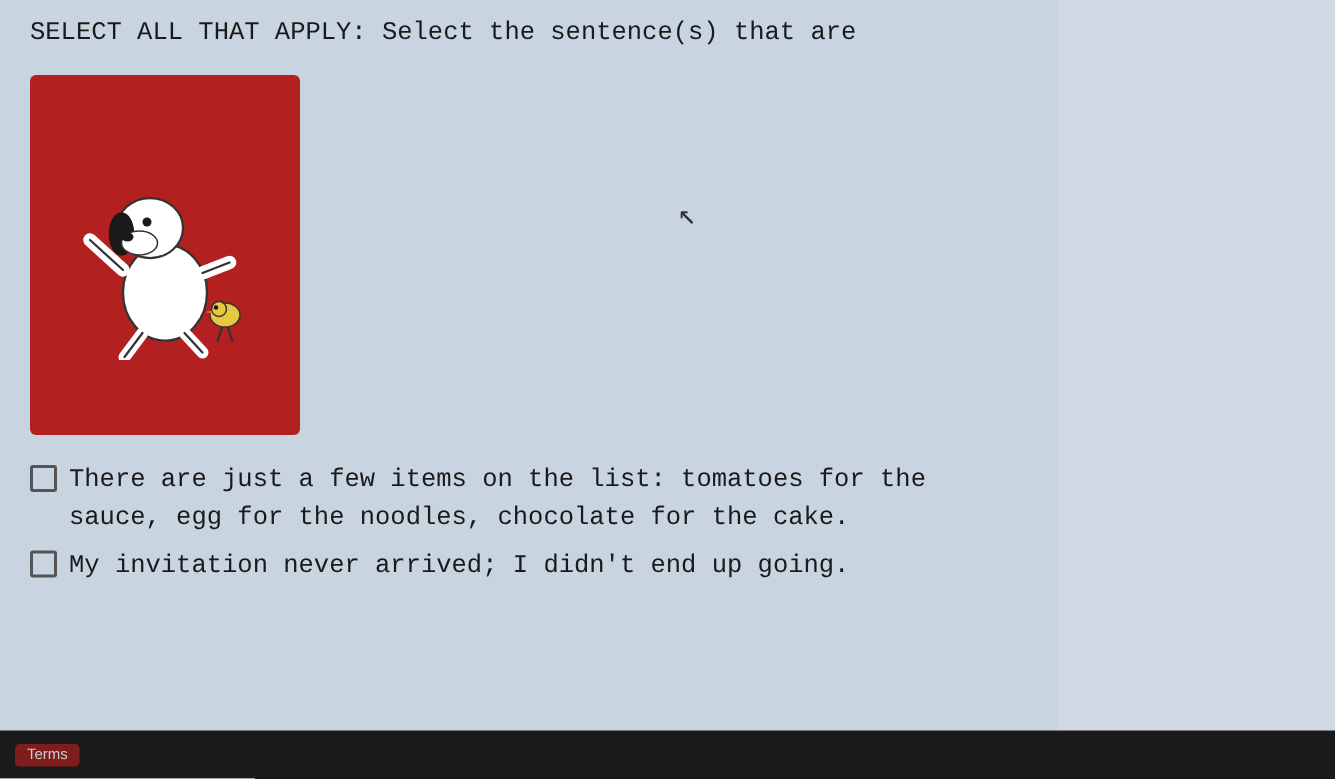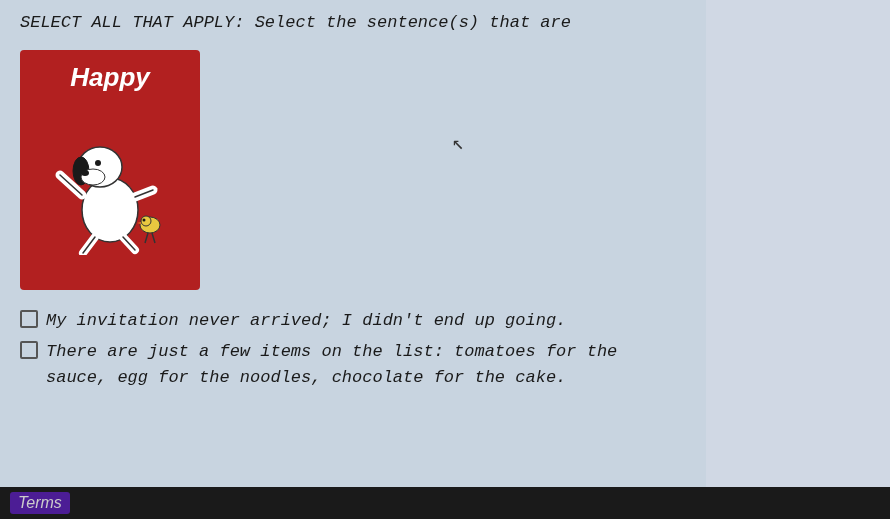--- a/index.html
+++ b/index.html
@@ -16,21 +16,20 @@
       overflow: hidden;
       position: relative;
     }
 
     .page-container {
       width: 706px;
       height: 519px;
       background-color: #c8d4e0;
       padding: 10px 20px 0 20px;
       position: relative;
-      font-style: italic;
     }
 
     .instruction-text {
       font-size: 17px;
       color: #1a1a1a;
       line-height: 1.5;
       font-family: 'Courier New', Courier, monospace;
       margin-bottom: 14px;
       font-weight: normal;
     }
@@ -137,40 +136,39 @@
       left: 0;
       width: 890px;
       height: 32px;
       background-color: #1a1a1a;
       display: flex;
       align-items: center;
       padding: 0 10px;
     }
 
     .terms-btn {
-      background: #4c1d95;
+      background: #7f1d1d;
       color: #ccc;
-      font-size: 16px;
+      font-size: 10px;
       padding: 2px 8px;
       border-radius: 3px;
       font-family: Arial, sans-serif;
     }
   </style>
 </head>
 <body>
 
 <div class="page-container">
 
   <div class="instruction-text">
     <span>SELECT ALL THAT APPLY: Select the sentence(s) that are</span><br>
   </div>
 
   <div class="content-area">
     <div class="image-card">
-      <div class="image-card-title">Happy</div>
 
       <div class="snoopy-illustration">
         <svg class="snoopy-svg" viewBox="0 0 130 140" xmlns="http://www.w3.org/2000/svg">
 
           <ellipse cx="65" cy="95" rx="28" ry="32" fill="white" stroke="#333" stroke-width="1.5"></ellipse>
 
           <ellipse cx="55" cy="52" rx="22" ry="20" fill="white" stroke="#333" stroke-width="1.5"></ellipse>
 
           <ellipse cx="36" cy="56" rx="8" ry="14" fill="#1a1a1a" stroke="#1a1a1a" stroke-width="1"></ellipse>
 
@@ -204,30 +202,30 @@
       </div>
 
     </div>
 
     <div class="right-area">
       <div class="cursor-icon">↖</div>
     </div>
   </div>
 
   <div class="options-area">
-    <div class="option-row">
-      <div class="checkbox"></div>
-      <span class="option-text">My invitation never arrived; I didn't end up going.</span>
-    </div>
     <div class="option-row">
       <div class="checkbox"></div>
       <div>
         <span class="option-text">There are just a few items on the list: tomatoes for the</span><br>
         <span class="option-text">sauce, egg for the noodles, chocolate for the cake.</span>
       </div>
     </div>
+    <div class="option-row">
+      <div class="checkbox"></div>
+      <span class="option-text">My invitation never arrived; I didn't end up going.</span>
+    </div>
   </div>
 
   <div class="bottom-bar">
     <div class="terms-btn">Terms</div>
   </div>
 
 </div>
 
 </body></html>

